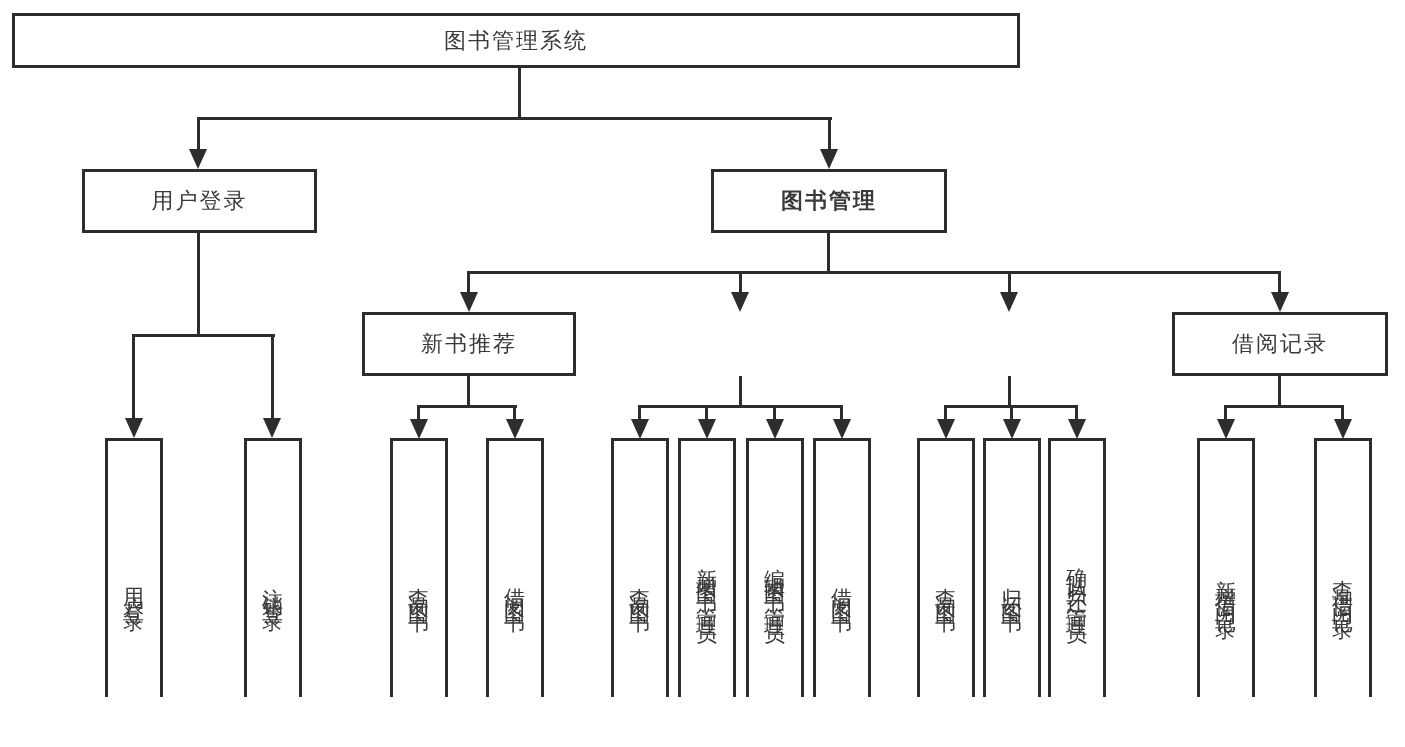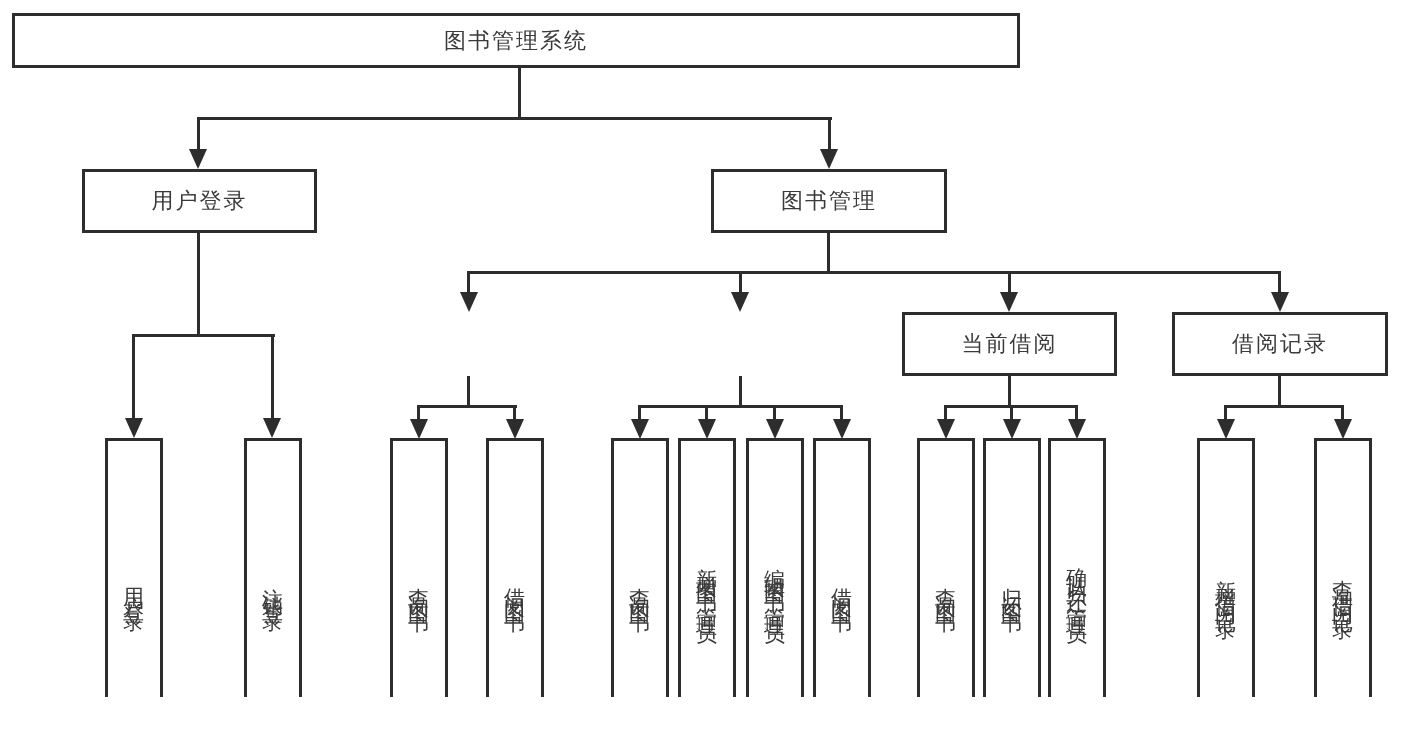--- a/index.html
+++ b/index.html
@@ -56,21 +56,21 @@
   <div class="v" style="left:518px;top:67px;height:51px;"></div>
   <div class="h" style="left:197px;top:117px;width:635px;"></div>
   <div class="v" style="left:197px;top:117px;height:33px;"></div>
   <div class="arrow" style="left:189px;top:149px;"></div>
   <div class="v" style="left:828px;top:117px;height:33px;"></div>
   <div class="arrow" style="left:820px;top:149px;"></div>
 
   <div class="node" style="left:82px;top:169px;width:235px;height:64px;">
     <span class="label">用户登录</span>
   </div>
-  <div class="node" style="left:711px;top:169px;width:236px;height:64px;">
+  <div class="node" style="left:711px;top:169px;width:236px;height:64px;font-weight:bold;">
     <span class="label">图书管理</span>
   </div>
 
   <div class="v" style="left:197px;top:232px;height:104px;"></div>
   <div class="h" style="left:132px;top:334px;width:143px;"></div>
   <div class="v" style="left:132px;top:334px;height:86px;"></div>
   <div class="arrow" style="left:125px;top:418px;"></div>
   <div class="v" style="left:271px;top:334px;height:86px;"></div>
   <div class="arrow" style="left:263px;top:418px;"></div>
 
@@ -78,22 +78,22 @@
   <div class="h" style="left:468px;top:271px;width:813px;"></div>
   <div class="v" style="left:467px;top:271px;height:24px;"></div>
   <div class="arrow" style="left:460px;top:292px;"></div>
   <div class="v" style="left:739px;top:271px;height:24px;"></div>
   <div class="arrow" style="left:731px;top:292px;"></div>
   <div class="v" style="left:1008px;top:271px;height:24px;"></div>
   <div class="arrow" style="left:1000px;top:292px;"></div>
   <div class="v" style="left:1278px;top:271px;height:24px;"></div>
   <div class="arrow" style="left:1271px;top:292px;"></div>
 
-  <div class="node" style="left:902px;top:312px;width:215px;height:64px;">
-    <span class="label">当前借阅</span>
+  <div class="node" style="left:362px;top:312px;width:214px;height:64px;">
+    <span class="label">新书推荐</span>
   </div>
   <div class="node" style="left:1172px;top:312px;width:216px;height:64px;">
     <span class="label">借阅记录</span>
   </div>
 
   <div class="v" style="left:467px;top:376px;height:31px;"></div>
   <div class="h" style="left:418px;top:405px;width:99px;"></div>
   <div class="v" style="left:417px;top:405px;height:15px;"></div>
   <div class="arrow" style="left:410px;top:419px;"></div>
   <div class="v" style="left:513px;top:405px;height:15px;"></div>

